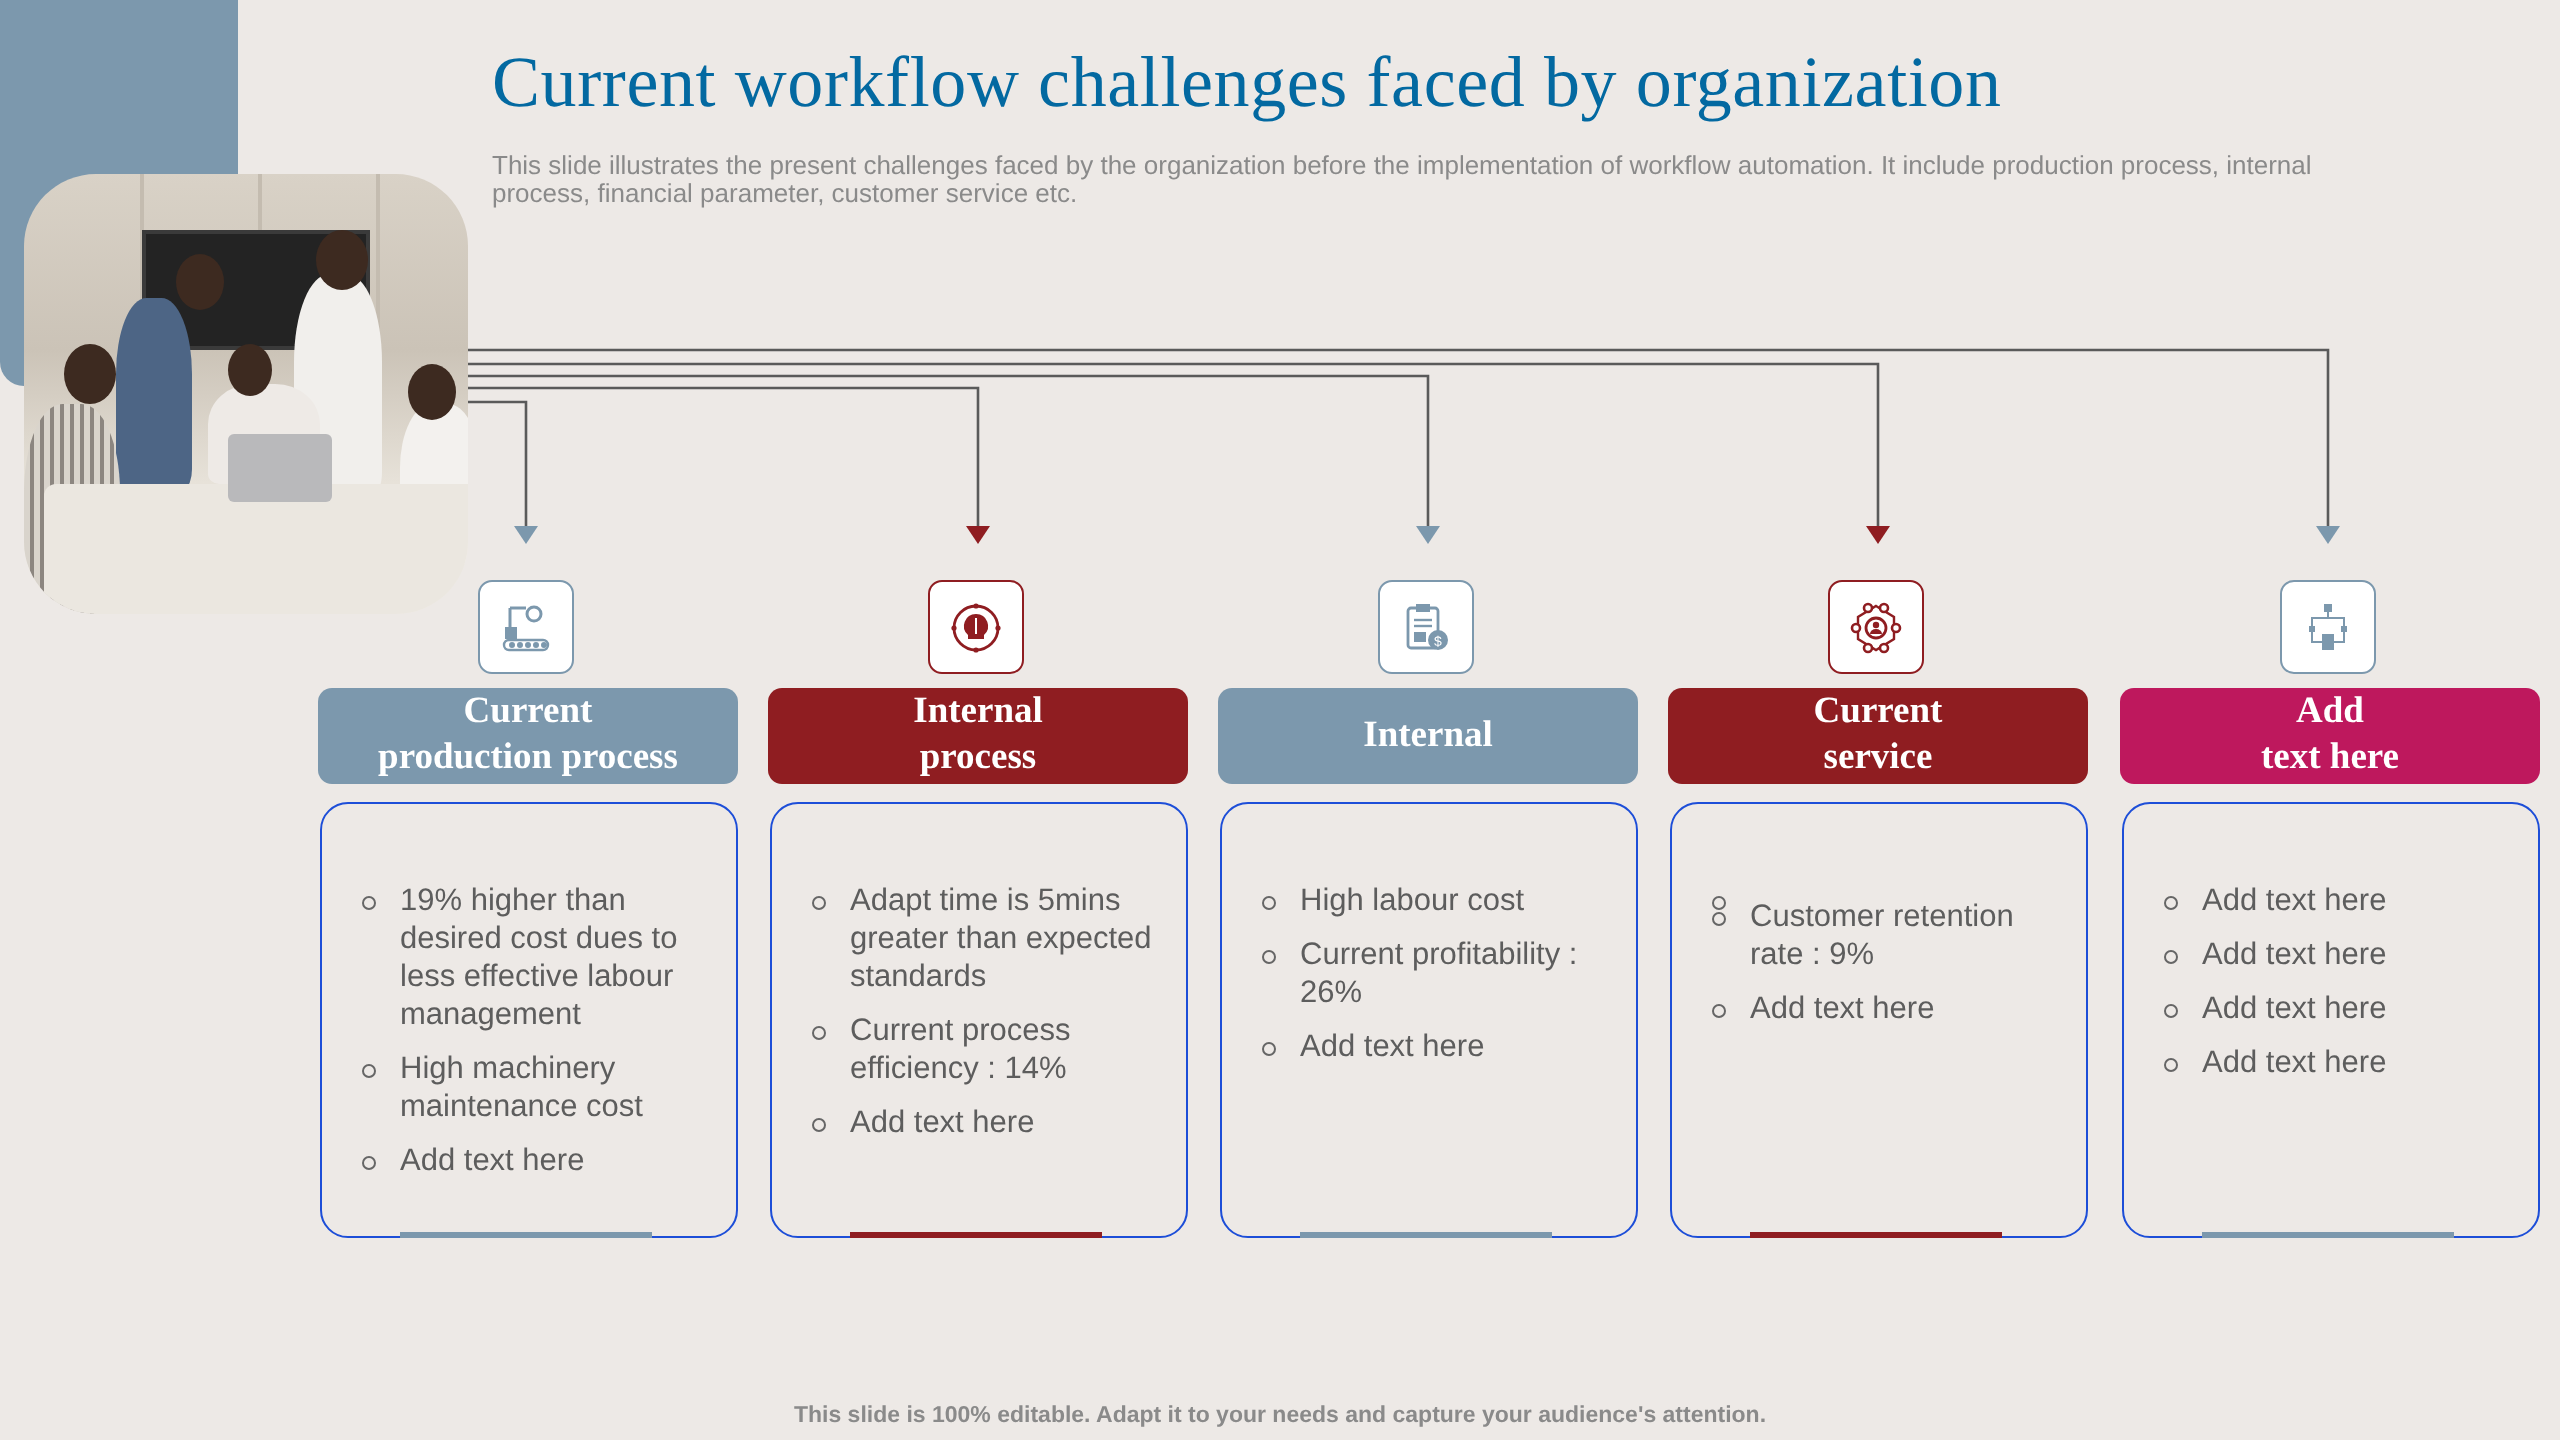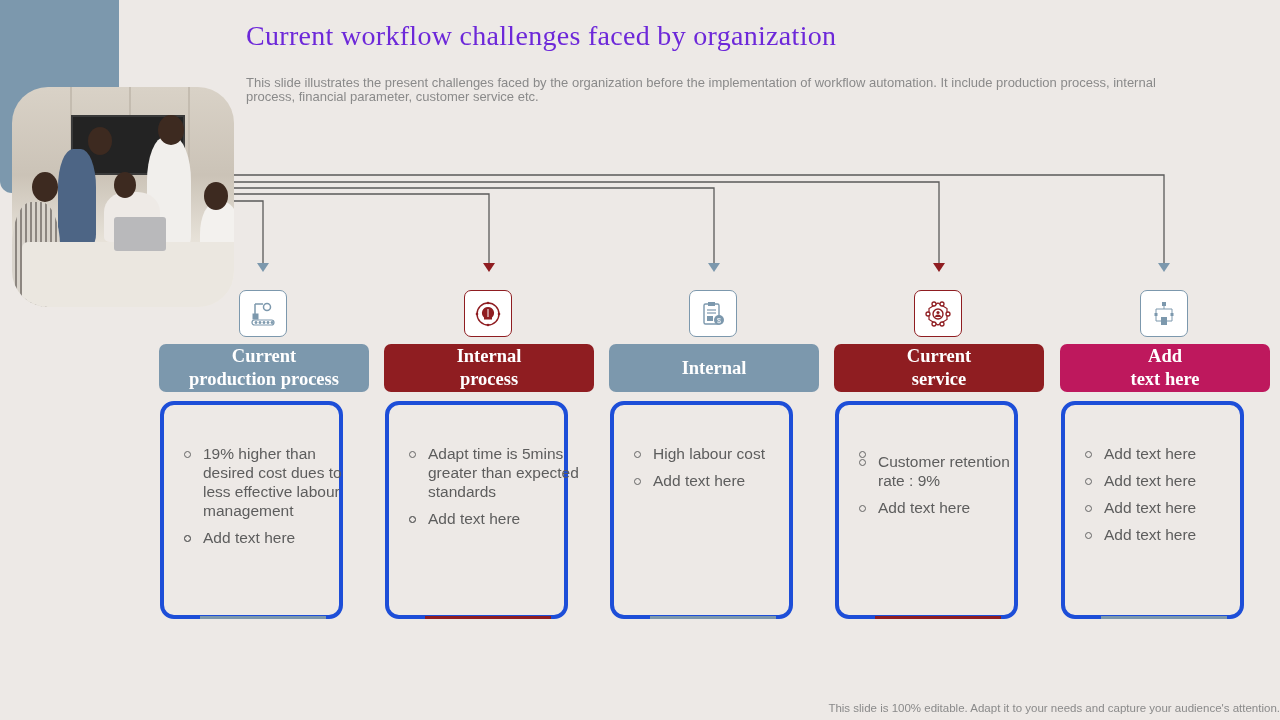--- a/index.html
+++ b/index.html
@@ -13,47 +13,47 @@
     border-radius: 36px; overflow: hidden;
     background: linear-gradient(180deg, #d9d2c7 0%, #cbc3b7 40%, #e7e2d9 70%, #f0ece4 100%);
   }
   .photo .wall-line { position: absolute; top: 0; width: 2px; height: 95px; background: #c4bcb0; }
   .photo .tv { position: absolute; left: 59px; top: 28px; width: 114px; height: 60px; background: #232323; border: 2px solid #3a3a3a; }
   .photo .table { position: absolute; left: 10px; top: 155px; width: 230px; height: 70px; background: #ebe7e0; border-radius: 6px; }
   .photo .laptop { position: absolute; left: 102px; top: 130px; width: 52px; height: 34px; background: #b9b9bb; border-radius: 3px; }
   .photo .person { position: absolute; border-radius: 40% 40% 10% 10%; }
   .photo .head { position: absolute; border-radius: 50%; background: #3d2a20; }
 
-  .title { position: absolute; left: 246px; top: 20px; font-family: "Liberation Serif", serif; font-size: 28px; color: #6d28d9; letter-spacing: 0.3px; white-space: nowrap; }
+  .title { position: absolute; left: 246px; top: 20px; font-family: "Liberation Serif", serif; font-size: 36px; color: #0369a1; letter-spacing: 0.3px; white-space: nowrap; }
   .subtitle { position: absolute; left: 246px; top: 76px; width: 960px; font-size: 13px; line-height: 14px; color: #8a8a8a; }
 
   .connectors { position: absolute; left: 0; top: 0; width: 1280px; height: 720px; pointer-events: none; }
 
   .col { position: absolute; top: 290px; width: 210px; }
   .icon-box {
     position: absolute; left: 80px; top: 0; width: 48px; height: 47px;
     background: #fff; border: 1px solid; border-radius: 7px;
     display: flex; align-items: center; justify-content: center;
   }
   .header {
     position: absolute; left: 0; top: 54px; width: 210px; height: 48px;
     border-radius: 7px; color: #fff;
     font-family: "Liberation Serif", serif; font-weight: bold; font-size: 18.5px; line-height: 23px;
     display: flex; align-items: center; justify-content: center; text-align: center;
   }
   .card {
-    position: absolute; left: 1px; top: 111px; width: 183px; height: 218px;
-    border: 4px solid #1d4ed8; border-radius: 14px; background: #ede9e6;
+    position: absolute; left: 1px; top: 111px; width: 209px; height: 218px;
+    border: 1px solid #1d4ed8; border-radius: 14px; background: #ede9e6;
   }
   .card ul { list-style: none; position: absolute; left: 18px; top: 39px; width: 175px; }
   .card li { position: relative; padding-left: 21px; font-size: 15.5px; line-height: 19px; color: #5d5d5d; margin-bottom: 8px; }
   .card li .bullet { position: absolute; left: 2px; top: 7px; width: 7px; height: 7px; border: 1px solid #666; border-radius: 50%; }
   .accent { position: absolute; left: 41px; top: 326px; width: 126px; height: 3px; }
 
-  .footer { position: absolute; left: 0; top: 702px; width: 1280px; text-align: right; font-size: 11.5px; color: #8a8a8a; }
+  .footer { position: absolute; left: 0; top: 702px; width: 1280px; text-align: center; font-size: 11.5px; color: #8a8a8a; font-weight: bold; }
 </style>
 </head>
 <body>
 
 <div class="blue-block"></div>
 
 <div class="photo">
   <div class="wall-line" style="left:58px"></div>
   <div class="wall-line" style="left:117px"></div>
   <div class="wall-line" style="left:176px"></div>
@@ -109,21 +109,21 @@
   </div>
   <div class="header" style="background:#7c98ad">
     <div>
       <div>Current</div>
       <div>production process</div>
     </div>
   </div>
   <div class="card">
     <ul>
       <li><span class="bullet"></span><span>19% higher than desired cost  dues to less effective labour management</span></li>
-      <li><span class="bullet"></span></li>
+      <li><span class="bullet"></span><span>High machinery maintenance  cost</span></li>
       <li><span class="bullet"></span><span>Add text here</span></li>
     </ul>
   </div>
   <div class="accent" style="background:#7c98ad"></div>
 </div>
 
 <div class="col" style="left:384px">
   <div class="icon-box" style="border-color:#8f1d21">
     <svg width="30" height="30" viewBox="0 0 30 30">
       <circle cx="15" cy="15" r="11" fill="none" stroke="#8f1d21" stroke-width="1.4"></circle>
@@ -137,21 +137,21 @@
   </div>
   <div class="header" style="background:#8f1d21">
     <div>
       <div>Internal</div>
       <div>process</div>
     </div>
   </div>
   <div class="card">
     <ul>
       <li><span class="bullet"></span><span>Adapt time is 5mins greater than expected standards</span></li>
-      <li><span class="bullet"></span></li>
+      <li><span class="bullet"></span><span>Current process efficiency : 14%</span></li>
       <li><span class="bullet"></span><span>Add text here</span></li>
     </ul>
   </div>
   <div class="accent" style="background:#8f1d21"></div>
 </div>
 
 <div class="col" style="left:609px">
   <div class="icon-box" style="border-color:#7c98ad">
     <svg width="28" height="28" viewBox="0 0 28 28">
       <rect x="5" y="4" width="15" height="20" rx="1.5" fill="none" stroke="#7c98ad" stroke-width="1.4"></rect>
@@ -164,20 +164,21 @@
     </svg>
   </div>
   <div class="header" style="background:#7c98ad">
     <div>
       <div>Internal</div>
     </div>
   </div>
   <div class="card">
     <ul>
       <li><span class="bullet"></span><span>High labour cost</span></li>
+      <li><span class="bullet"></span><span>Current profitability : 26%</span></li>
       <li><span class="bullet"></span><span>Add text here</span></li>
     </ul>
   </div>
   <div class="accent" style="background:#7c98ad"></div>
 </div>
 
 <div class="col" style="left:834px">
   <div class="icon-box" style="border-color:#8f1d21">
     <svg width="30" height="30" viewBox="0 0 30 30">
       <polygon points="15,4 24,9.5 24,20.5 15,26 6,20.5 6,9.5" fill="none" stroke="#8f1d21" stroke-width="1.2"></polygon>

